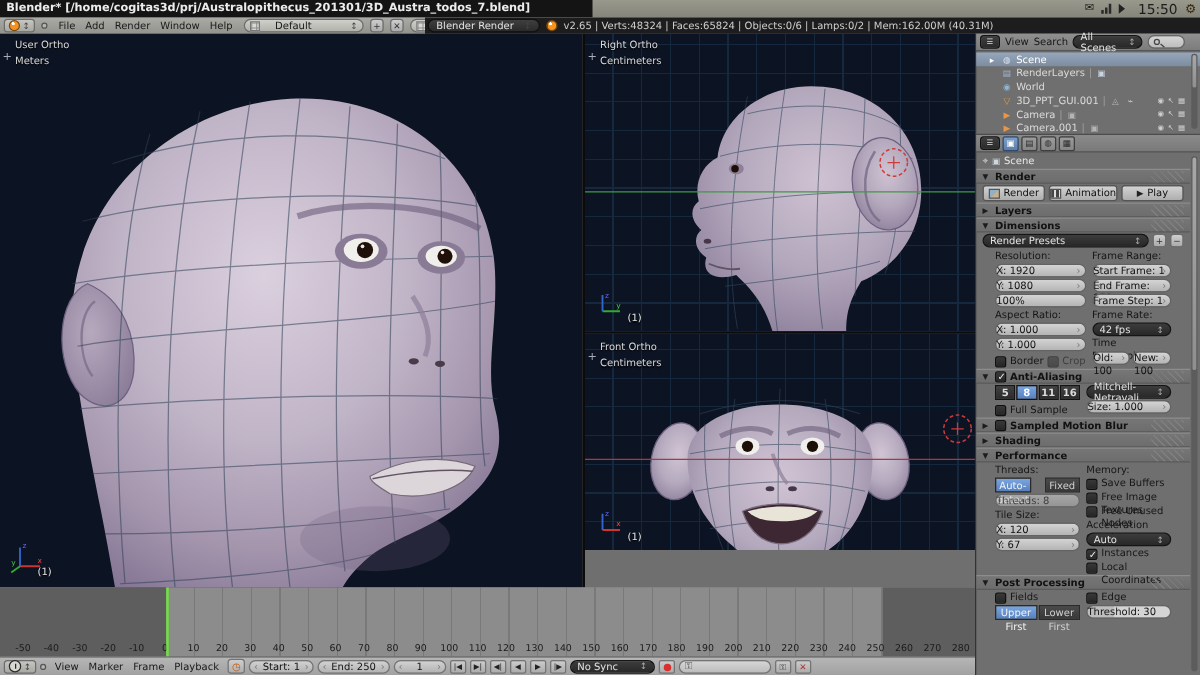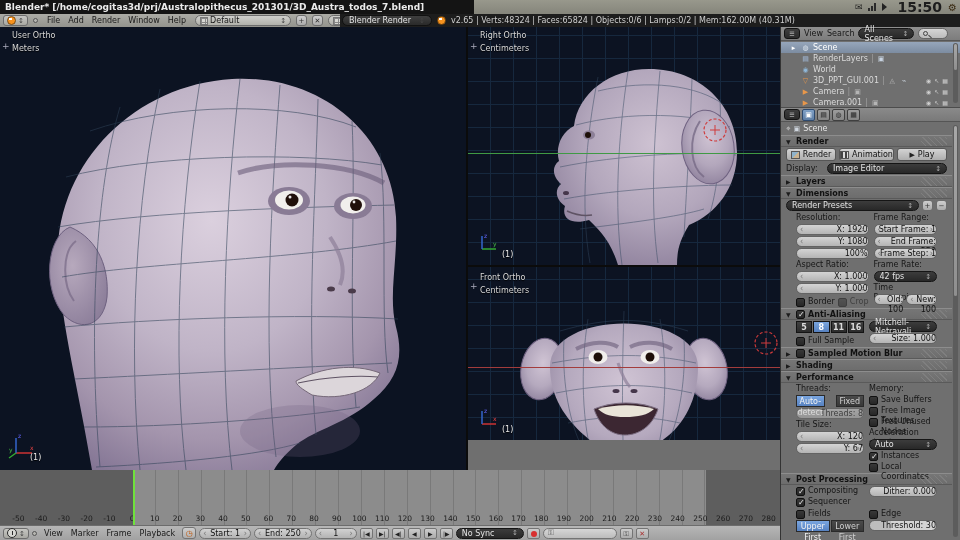--- a/index.html
+++ b/index.html
@@ -10,33 +10,33 @@
 
 .topbar {position:absolute;top:0;left:0;width:960px;height:14px;background:linear-gradient(#98988c,#85857b)}
 .tb-title {position:absolute;left:0;top:0;width:474px;height:14px;background:#141414;color:#ececec;
   font-size:9px;font-weight:bold;line-height:14px;padding-left:5px;white-space:nowrap;overflow:hidden}
 .tb-right {position:absolute;right:3px;top:0;height:14px;display:flex;align-items:center;gap:6px;color:#1d1d1d}
 .envelope {font-size:9px}
 .bars {display:inline-flex;align-items:flex-end;gap:1px;height:8px}
 .bars i {display:block;width:2px;background:#2a2a2a}
 .bars i:nth-child(1){height:3px}.bars i:nth-child(2){height:5px}.bars i:nth-child(3){height:8px}
 .speaker {width:0;height:0;border:4px solid transparent;border-right:5px solid #222;display:inline-block;transform:rotate(180deg)}
-.time {font-size:14px;font-weight:bold}
+.time {font-size:11px;font-weight:normal}
 .gear {font-size:10px;color:#3a2a12}
 
 
 .infobar {position:absolute;top:14px;left:0;width:960px;height:13px;background:linear-gradient(#ababa5,#93938d);
   display:flex;align-items:center;gap:5px;padding:0 3px;color:#181818}
 .ib-dark {position:absolute;left:340px;top:0;width:620px;height:13px;background:#1d1d1d;display:flex;align-items:center;gap:5px;padding:0 2px;color:#c9c9c9}
 .blogo {width:9px;height:9px;border-radius:50%;background:radial-gradient(circle at 35% 30%,#fff 0 18%,#f6921e 20% 100%);border:1px solid #7a4a10;display:inline-block}
 .appdrop {display:flex;align-items:center;gap:2px;background:linear-gradient(#c6c6c2,#a8a8a2);border:1px solid #6d6d6d;border-radius:3px;height:11px;padding:0 3px}
 .updown::after {content:"↕";font-size:7px;color:#444}
 .dot-sm {width:5px;height:5px;border-radius:50%;border:1px solid #555;background:#b5b5b0}
 .menu {padding:0 4px;font-size:8px}
-.selbox {display:flex;align-items:center;gap:2px;background:linear-gradient(#cfcfcb,#b2b2ac);
+.selbox {display:flex;align-items:center;gap:12px;background:linear-gradient(#cfcfcb,#b2b2ac);
   border:1px solid #6d6d6d;border-radius:6px;height:11px;padding:0 4px;min-width:96px}
 .selbox .grid-ic {width:8px;height:8px;background:
   linear-gradient(#888 1px,transparent 1px) 0 0/4px 4px,
   linear-gradient(90deg,#888 1px,transparent 1px) 0 0/4px 4px,#d8d8d4;border:1px solid #777}
 .mini-btn {width:11px;height:11px;border:1px solid #6d6d6d;border-radius:3px;background:linear-gradient(#cecece,#ababab);
   text-align:center;line-height:10px;font-size:7px;color:#333}
 .enginedrop {display:flex;align-items:center;background:linear-gradient(#3f3f3f,#2a2a2a);border:1px solid #111;
   border-radius:6px;height:11px;padding:0 6px;color:#e3e3e3;gap:8px}
 .stats {font-size:8px;color:#cfcfcf;white-space:nowrap}
 
@@ -92,21 +92,21 @@
 .pin {font-size:8px;color:#d0d0d0}
 .cam-ic {font-size:7px;color:#cfd6de}
 .phead {height:12px;display:flex;align-items:center;gap:3px;color:#111;font-weight:bold;
   padding:0 5px;background:linear-gradient(#767676,#6d6d6d);border-top:1px solid #8d8d8d;border-bottom:1px solid #5a5a5a}
 .tri {font-size:6px;color:#1c1c1c;width:7px}
 .prow {display:flex;gap:3px;padding:1px 5px;align-items:center}
 .col2 {display:flex;gap:5px;padding:1px 15px}
 .col {flex:1;display:flex;flex-direction:column;gap:1px}
 .lbl {color:#161616;height:10px;line-height:10px}
 .slider {height:11px;border-radius:6px;background:linear-gradient(#d4d4d4,#b4b4b4);border:1px solid #636363;
-  color:#111;text-align:right;line-height:10px;position:relative}
+  color:#111;text-align:left;line-height:10px;position:relative}
 .slider::before {content:"‹";position:absolute;left:3px;color:#777;top:0}
 .slider::after {content:"›";position:absolute;right:3px;color:#777;top:0}
 .slider.noarr::before,.slider.noarr::after {content:""}
 .slider.dis {opacity:.55}
 .fill30 {background:linear-gradient(90deg,#bdbdbd 0 32%,#d4d4d4 32%),linear-gradient(#d4d4d4,#b4b4b4)}
 .btn3 {flex:1;height:13px;background:linear-gradient(#d3d3d3,#aeaeae);border:1px solid #565656;border-radius:3px;
   display:flex;align-items:center;justify-content:center;gap:3px;color:#111}
 .ric {width:9px;height:8px;border:1px solid #555;background:linear-gradient(135deg,#8fb2c9 50%,#c9b28f 50%)}
 .aic {width:9px;height:8px;border:1px solid #555;background:repeating-linear-gradient(90deg,#444 0 2px,#ddd 2px 4px)}
 .play-tri {font-size:7px;color:#222}
@@ -480,26 +480,20 @@
           </span>
         <span class="btn3">
             <span class="aic"></span>
             <span>Animation</span>
           </span>
         <span class="btn3">
             <span class="play-tri">▶</span>
             <span>Play</span>
           </span>
       </div>
-      <div class="prow">
-        <span class="lbl" style="width:38px">Display:</span>
-        <span class="ddark" style="flex:1">
-            <span>Image Editor</span>
-          </span>
-      </div>
 
       <div class="phead">
           <span class="tri">▶</span>
           <span>Layers</span>
           <span class="hatch"></span>
         </div>
       <div class="phead">
           <span class="tri">▼</span>
           <span>Dimensions</span>
           <span class="hatch"></span>
@@ -628,35 +622,20 @@
               <span class="lbl">Local Coordinates</span>
             </span>
         </div>
       </div>
 
       <div class="phead">
           <span class="tri">▼</span>
           <span>Post Processing</span>
           <span class="hatch"></span>
         </div>
-      <div class="col2">
-        <div class="col">
-          <span class="prow" style="padding:0">
-              <span class="chk on"></span>
-              <span class="lbl">Compositing</span>
-            </span>
-          <span class="prow" style="padding:0">
-              <span class="chk on"></span>
-              <span class="lbl">Sequencer</span>
-            </span>
-        </div>
-        <div class="col">
-          <span class="slider noarr"><span>Dither: 0.000</span></span>
-        </div>
-      </div>
       <div class="col2">
         <div class="col">
           <span class="prow" style="padding:0">
               <span class="chk"></span>
               <span class="lbl">Fields</span>
             </span>
           <span style="display:flex;gap:1px">
             <span class="half on">Upper First</span>
             <span class="half off">Lower First</span>
           </span>

